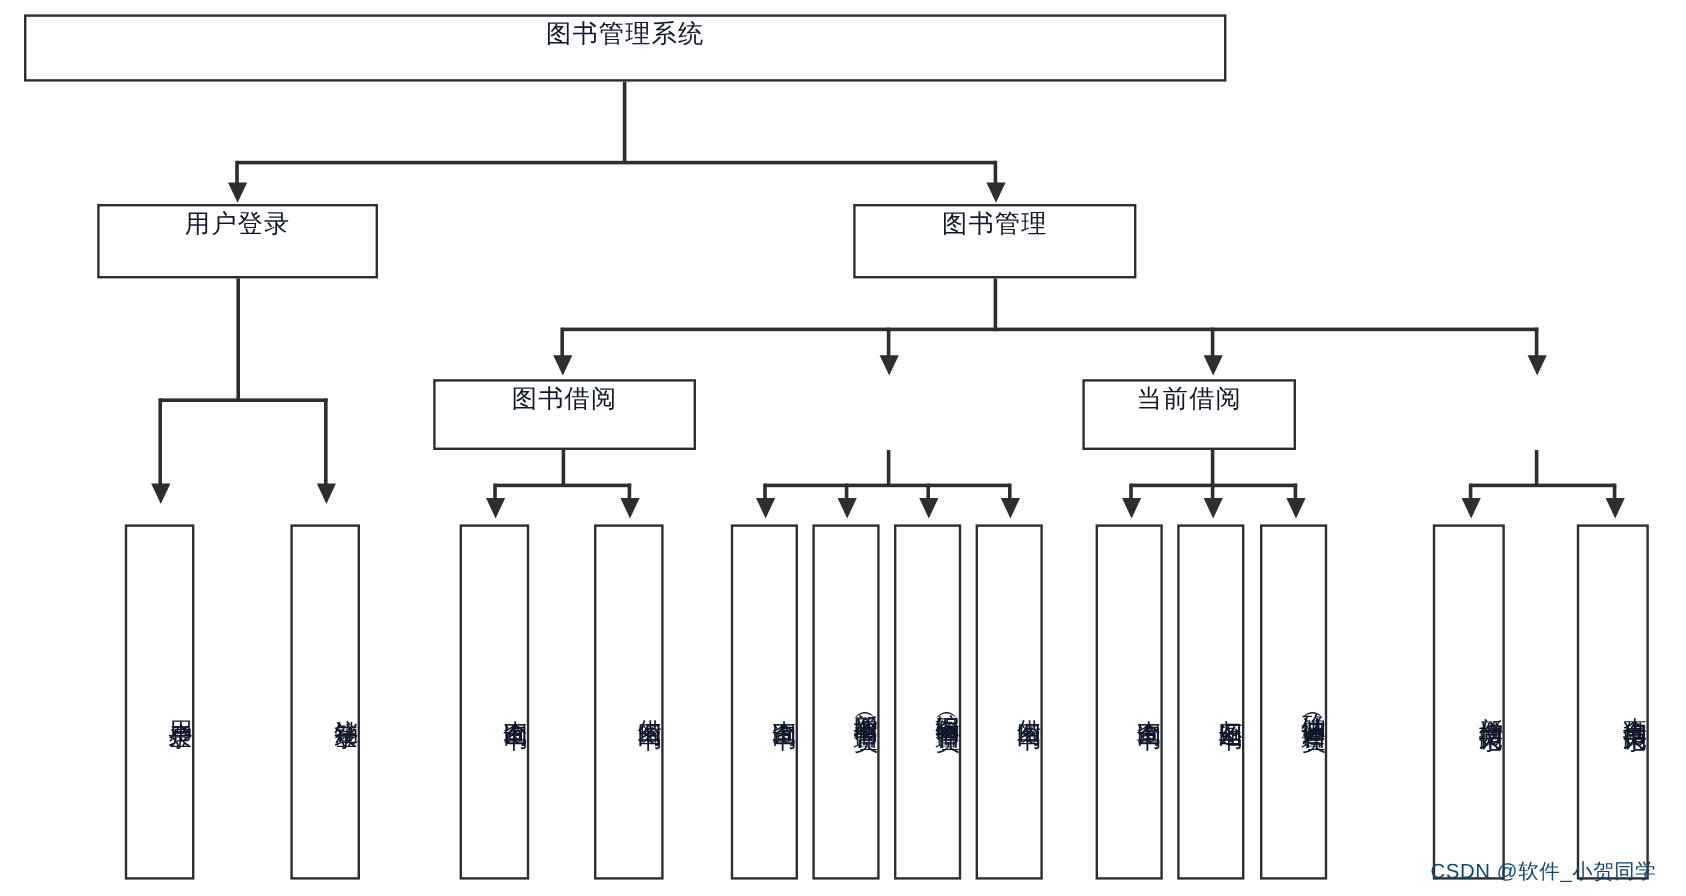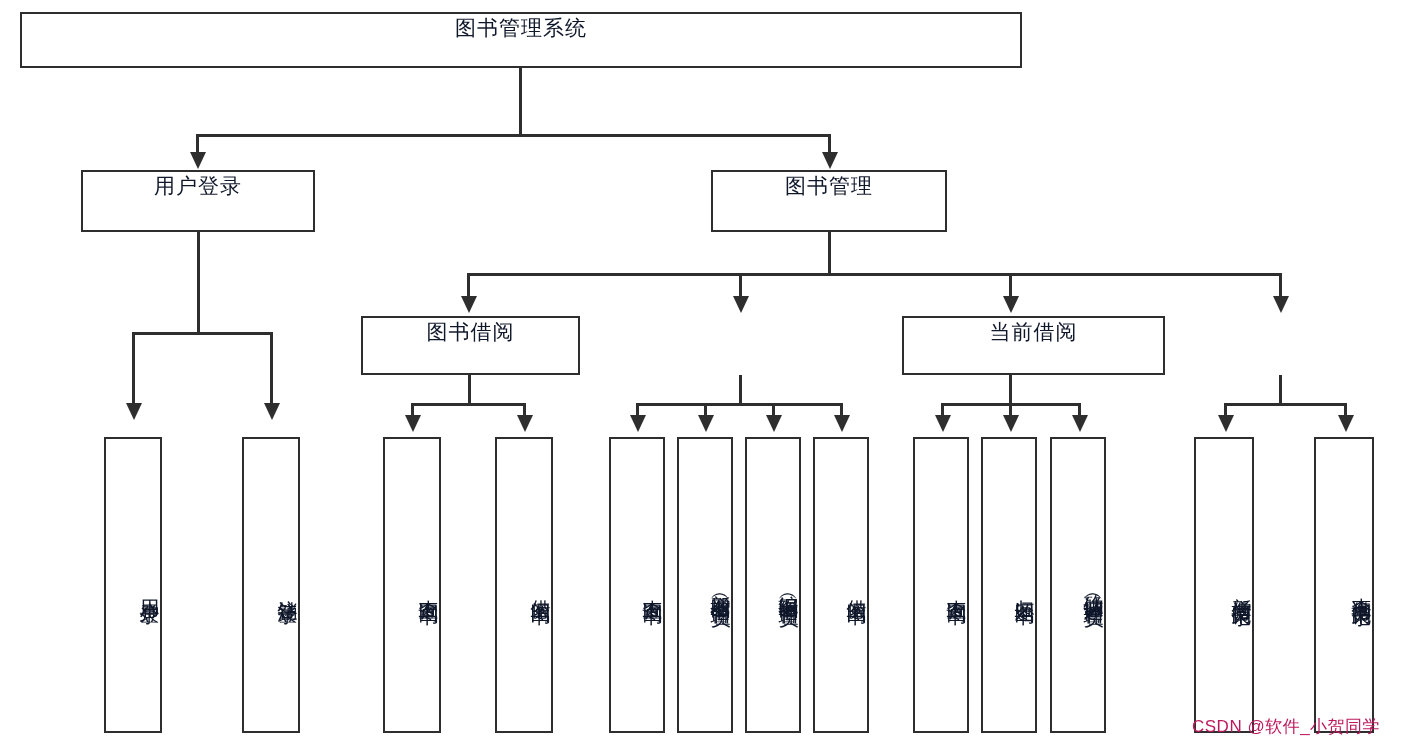--- a/index.html
+++ b/index.html
@@ -54,21 +54,21 @@
   .arrow {
     position: absolute;
     width: 0;
     height: 0;
     border-left: 8px solid transparent;
     border-right: 8px solid transparent;
     border-top: 17px solid #2e2e2e;
   }
   .watermark {
     position: absolute;
-    color: #be185d;
+    color: #0c4a6e;
     font-size: 17px;
     white-space: nowrap;
     letter-spacing: 0.5px;
   }
 </style>
 </head>
 <body>
 
 <div id="canvas">
 
@@ -106,21 +106,21 @@
   <div class="edge v" style="left:739px; top:273px; height:25px;"></div>
   <div class="arrow" style="left:733px; top:296px;"></div>
   <div class="edge v" style="left:1009px; top:273px; height:25px;"></div>
   <div class="arrow" style="left:1003px; top:296px;"></div>
   <div class="edge v" style="left:1279px; top:273px; height:25px;"></div>
   <div class="arrow" style="left:1273px; top:296px;"></div>
 
   <div class="node horiz" style="left:361px; top:316px; width:219px; height:59px;">
     <span>图书借阅</span>
   </div>
-  <div class="node horiz" style="left:902px; top:316px; width:263px; height:59px;">
+  <div class="node horiz" style="left:902px; top:316px; width:178px; height:59px;">
     <span>当前借阅</span>
   </div>
 
   <div class="edge v" style="left:468px; top:375px; height:30px;"></div>
   <div class="edge h" style="left:412px; top:403px; width:114px;"></div>
   <div class="edge v" style="left:411px; top:403px; height:14px;"></div>
   <div class="arrow" style="left:405px; top:415px;"></div>
   <div class="edge v" style="left:523px; top:403px; height:14px;"></div>
   <div class="arrow" style="left:517px; top:415px;"></div>
 

